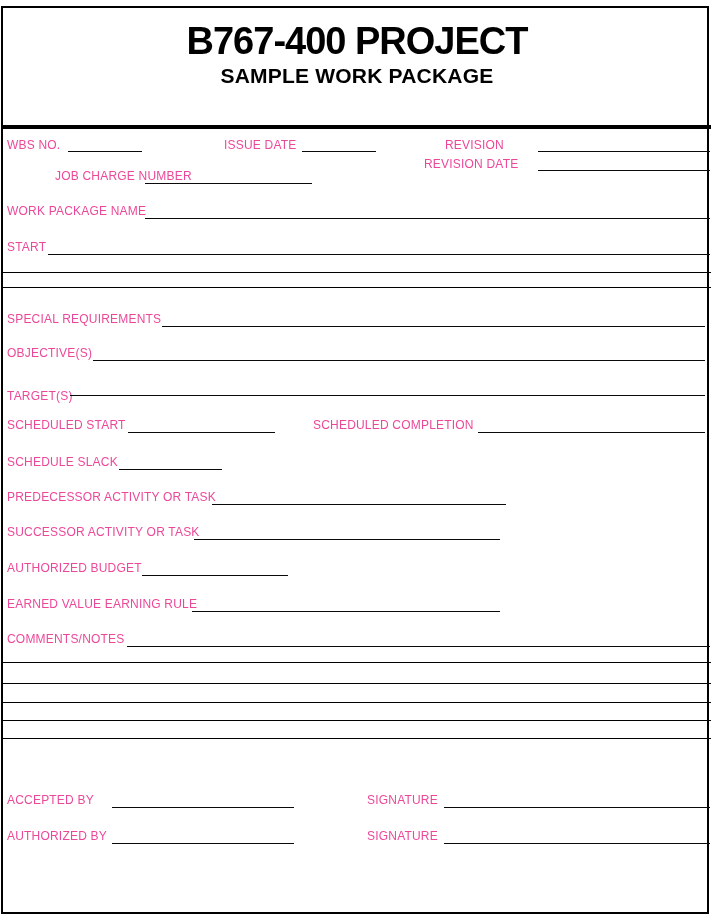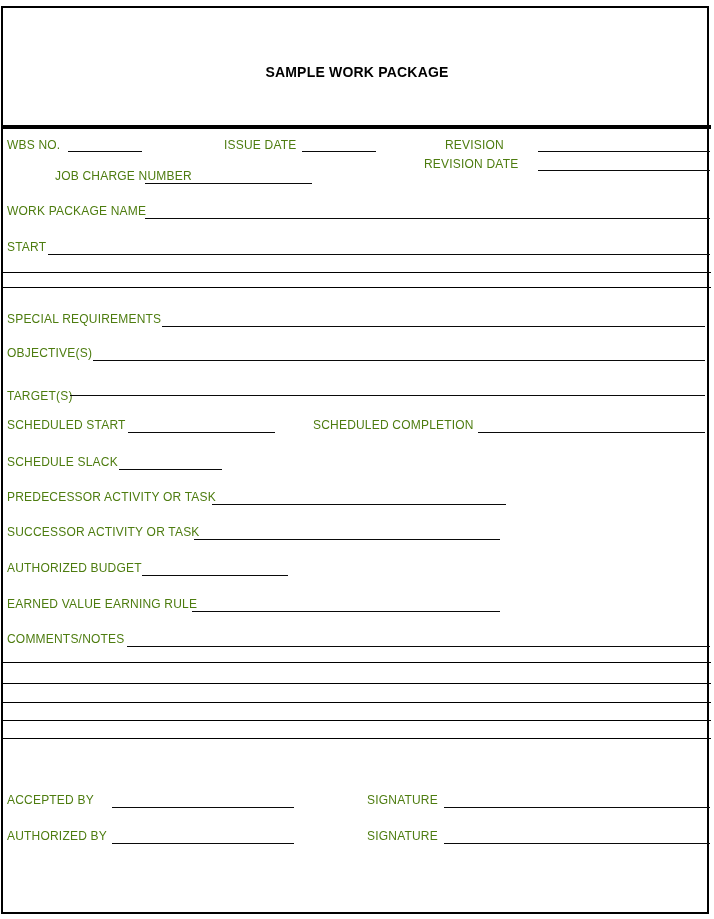--- a/index.html
+++ b/index.html
@@ -10,37 +10,38 @@
   .frame{
     position:absolute;left:1px;top:6px;width:708px;height:908px;
     border:2.5px solid #000;box-sizing:border-box;pointer-events:none;
   }
   .title{
     position:absolute;top:20px;left:0;width:100%;text-align:center;
     font-size:38px;font-weight:bold;letter-spacing:-1px;color:#000;white-space:nowrap;
   }
   .subtitle{
     position:absolute;top:64px;left:0;width:100%;text-align:center;
-    font-size:14px;font-weight:bold;letter-spacing:.2px;color:#000;white-space:nowrap;
+    font-size:21px;font-weight:bold;letter-spacing:.2px;color:#000;white-space:nowrap;
   }
   .divider{position:absolute;left:2px;right:3px;height:3.5px;background:#000;}
   .lbl{
     position:absolute;font-size:12px;line-height:13px;letter-spacing:.2px;
-    color:#4d7c0f;white-space:nowrap;
+    color:#ec4899;white-space:nowrap;
   }
   .wline{position:absolute;height:12px;border-bottom:1.6px solid #0a0a0a;box-sizing:border-box;
     font-size:11px;line-height:11px;overflow:hidden;}
   .rule{position:absolute;left:3px;right:3px;height:14px;border-bottom:1.8px solid #000;box-sizing:border-box;}
 </style>
 </head>
 <body>
 
 <div id="page">
   <div class="frame"></div>
 
+  <div class="title">B767-400 PROJECT</div>
   <div class="subtitle">SAMPLE WORK PACKAGE</div>
   <div class="divider" style="top:125px;"></div>
 
   <span class="lbl" style="left:7px;top:139px;">WBS NO.</span>
   <span class="wline" style="left:68px;top:140px;width:74px;"></span>
 
   <span class="lbl" style="left:224px;top:139px;">ISSUE DATE</span>
   <span class="wline" style="left:302px;top:140px;width:74px;"></span>
 
   <span class="lbl" style="left:445px;top:139px;">REVISION</span>

